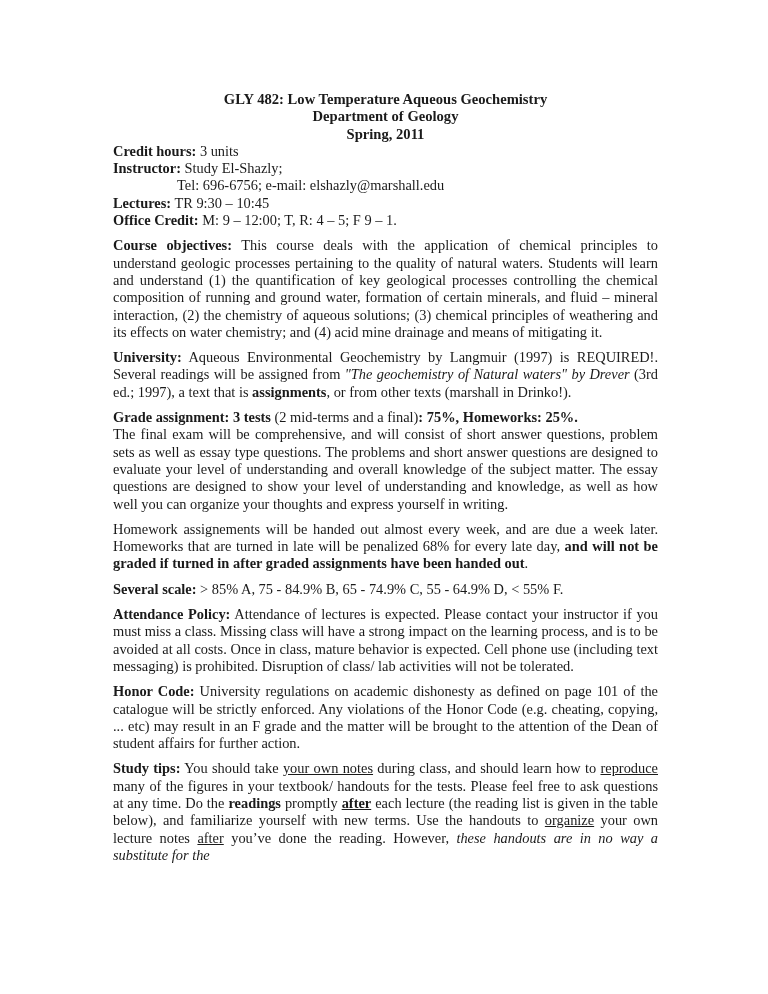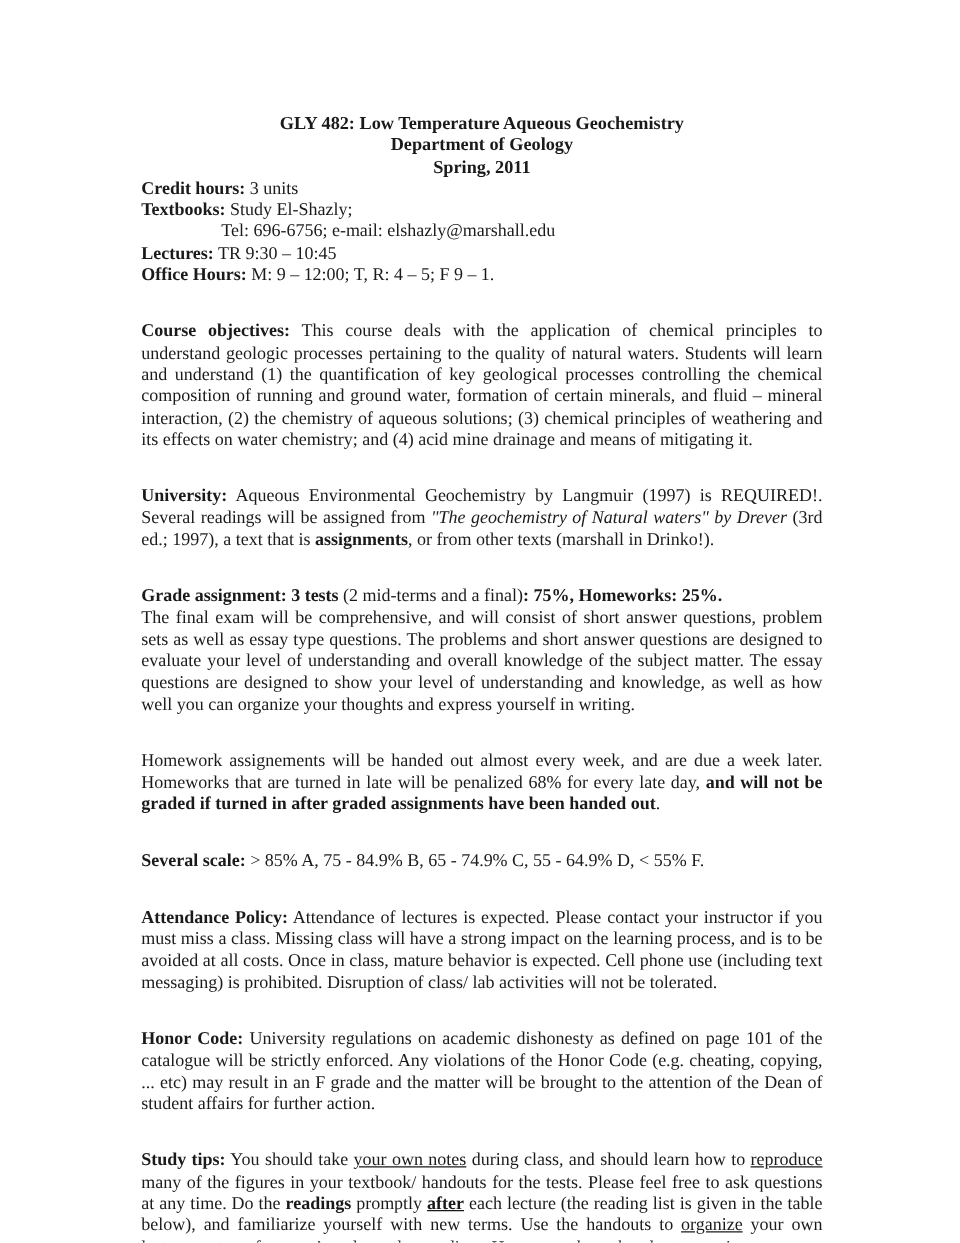--- a/index.html
+++ b/index.html
@@ -27,43 +27,43 @@
       text-align: center;
       font-weight: bold;
       font-size: 14.6px;
     }
     .title-block div { height: 17.3px; }
     .line { white-space: nowrap; }
     .indent { padding-left: 64px; }
     b, .b { font-weight: bold; }
     .para {
       text-align: justify;
-      margin-top: 28px;
+      margin-top: 8px;
     }
     .u { text-decoration: underline; }
     .i { font-style: italic; }
     .lbl { font-weight: bold; }
   </style>
 </head>
 <body>
 
 <div class="page">
 
   <div class="title-block">
     <div>GLY 482: Low Temperature Aqueous Geochemistry</div>
     <div>Department of Geology</div>
     <div>Spring, 2011</div>
   </div>
 
   <div>
     <div class="line"><span class="lbl">Credit hours:</span><span> 3 units</span></div>
-    <div class="line"><span class="lbl">Textbooks:</span><span> Study El-Shazly;</span></div>
+    <div class="line"><span class="lbl">Instructor:</span><span> Study El-Shazly;</span></div>
     <div class="line indent">Tel: 696-6756; e-mail: elshazly@marshall.edu</div>
     <div class="line"><span class="lbl">Lectures:</span><span> TR 9:30 – 10:45</span></div>
-    <div class="line"><span class="lbl">Office Hours:</span><span> M: 9 – 12:00; T, R: 4 – 5; F 9 – 1.</span></div>
+    <div class="line"><span class="lbl">Office Credit:</span><span> M: 9 – 12:00; T, R: 4 – 5; F 9 – 1.</span></div>
   </div>
 
   <div class="para"><span class="lbl">Course objectives:</span><span> This course deals with the application of chemical principles to understand geologic processes pertaining to the quality of natural waters. Students will learn and understand (1) the quantification of key geological processes controlling the chemical composition of running and ground water, formation of certain minerals, and fluid – mineral interaction, (2) the chemistry of aqueous solutions; (3) chemical principles of weathering and its effects on water chemistry; and (4) acid mine drainage and means of mitigating it.</span></div>
 
   <div class="para"><span class="lbl">University:</span><span> Aqueous Environmental Geochemistry by Langmuir (1997) is REQUIRED!. Several readings will be assigned from </span><span class="i">"The geochemistry of Natural waters" by Drever</span><span> (3rd ed.; 1997), a text that is </span><span class="b">assignments</span><span>, or from other texts (marshall in Drinko!).</span></div>
 
   <div class="para">
     <div class="line"><span class="lbl">Grade assignment: 3 tests</span><span> (2 mid-terms and a final)</span><span class="b">: 75%, Homeworks: 25%.</span></div>
     <div style="text-align: justify;">The final exam will be comprehensive, and will consist of short answer questions, problem sets as well as essay type questions. The problems and short answer questions are designed to evaluate your level of understanding and overall knowledge of the subject matter. The essay questions are designed to show your level of understanding and knowledge, as well as how well you can organize your thoughts and express yourself in writing.</div>
   </div>

